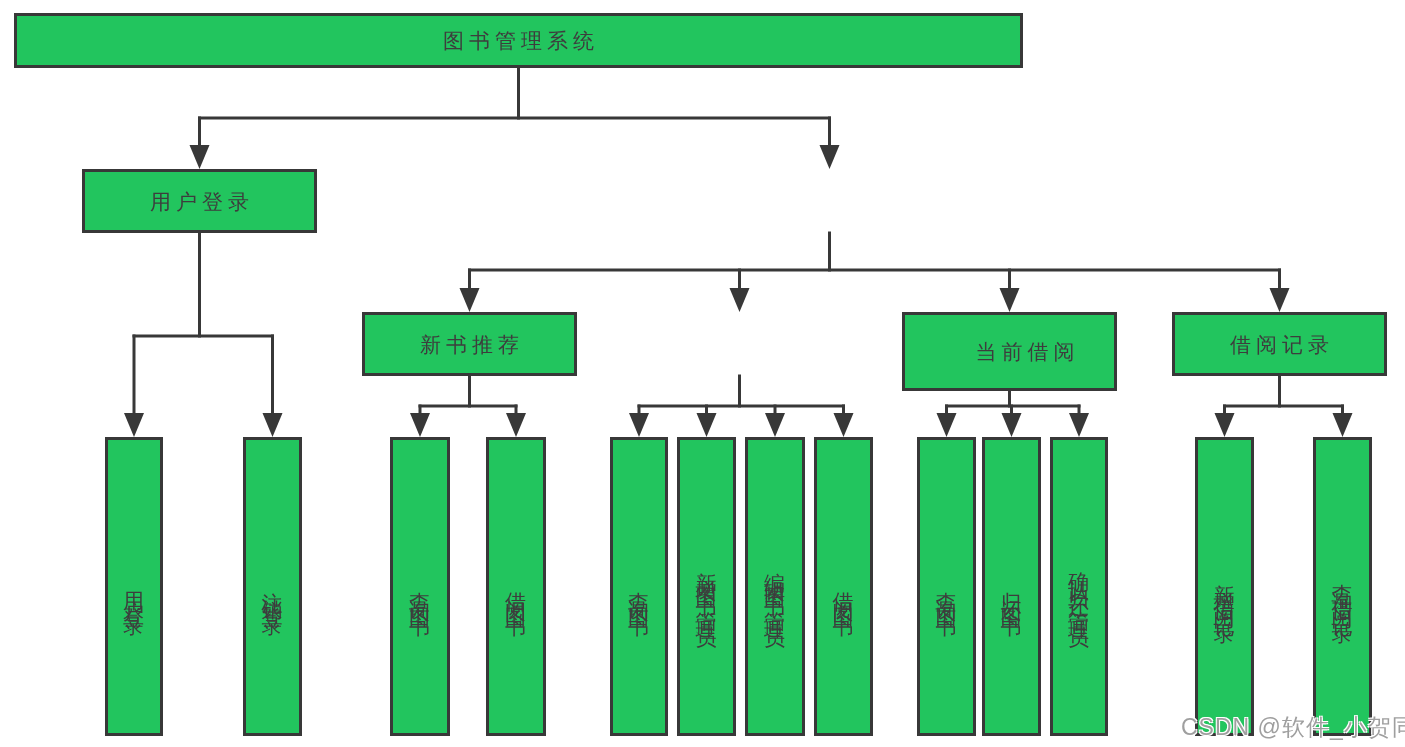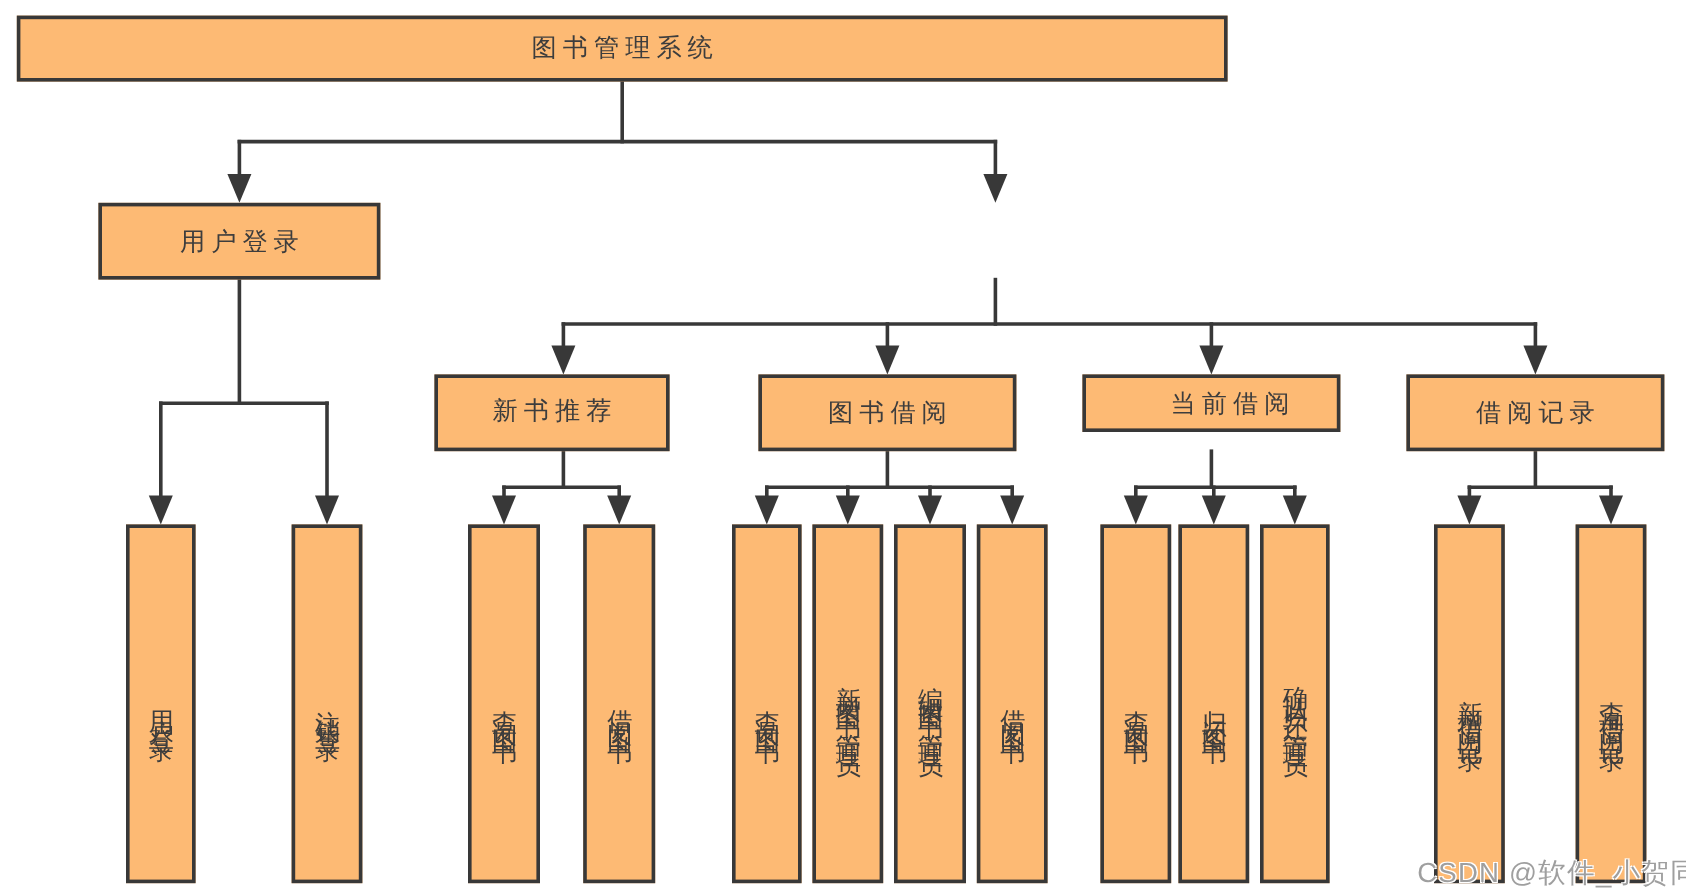--- a/index.html
+++ b/index.html
@@ -19,21 +19,21 @@
     background:#ffffff;
   }
   #connectors{
     position:absolute;left:0;top:0;
     width:1405px;height:747px;
     pointer-events:none;
   }
   .node{
     position:absolute;
     box-sizing:border-box;
-    background:#fdba74;
+    background:#22c55e;
     border:3px solid var(--line);
     display:flex;
     align-items:center;
     justify-content:center;
     z-index:2;
     text-align:right;
   }
   .node span{
     color:var(--text);
     font-size:21px;
@@ -124,27 +124,24 @@
       <line x1="1342.5" y1="406" x2="1342.5" y2="417" stroke="#383838" stroke-width="3" stroke-linecap="square"></line>
       <polygon points="1332.5,413 1352.5,413 1342.5,437" fill="#383838"></polygon>
     </svg>
   <div id="watermark">CSDN @软件_小贺同学</div>
 <div class="node horizontal" style="left: 14px; top: 13px; width: 1009px; height: 55px;">
       <span>图书管理系统</span>
     </div>
     <div class="node horizontal" style="left: 82px; top: 169px; width: 235px; height: 64px;">
       <span>用户登录</span>
     </div>
-    <div class="node horizontal" style="left: 362px; top: 312px; width: 196px; height: 64px; font-family: Liberation Mono, monospace;">
+    <div class="node horizontal" style="left: 362px; top: 312px; width: 215px; height: 64px;">
       <span>新书推荐</span>
     </div>
-    <div class="node horizontal" style="left: 632px; top: 312px; width: 215px; height: 64px;">
-      <span>图书借阅</span>
-    </div>
-    <div class="node horizontal" style="left: 902px; top: 312px; width: 215px; height: 48px; padding-left: 31px;">
+    <div class="node horizontal" style="left: 902px; top: 312px; width: 215px; height: 79px; padding-left: 31px;">
       <span>当前借阅</span>
     </div>
     <div class="node horizontal" style="left: 1172px; top: 312px; width: 215px; height: 64px;">
       <span>借阅记录</span>
     </div>
     <div class="node vertical" style="left: 105px; top: 437px; width: 58px; height: 299px;">
       <span>用户登录</span>
     </div>
     <div class="node vertical" style="left: 243px; top: 437px; width: 59px; height: 299px;">
       <span>注销登录</span>

